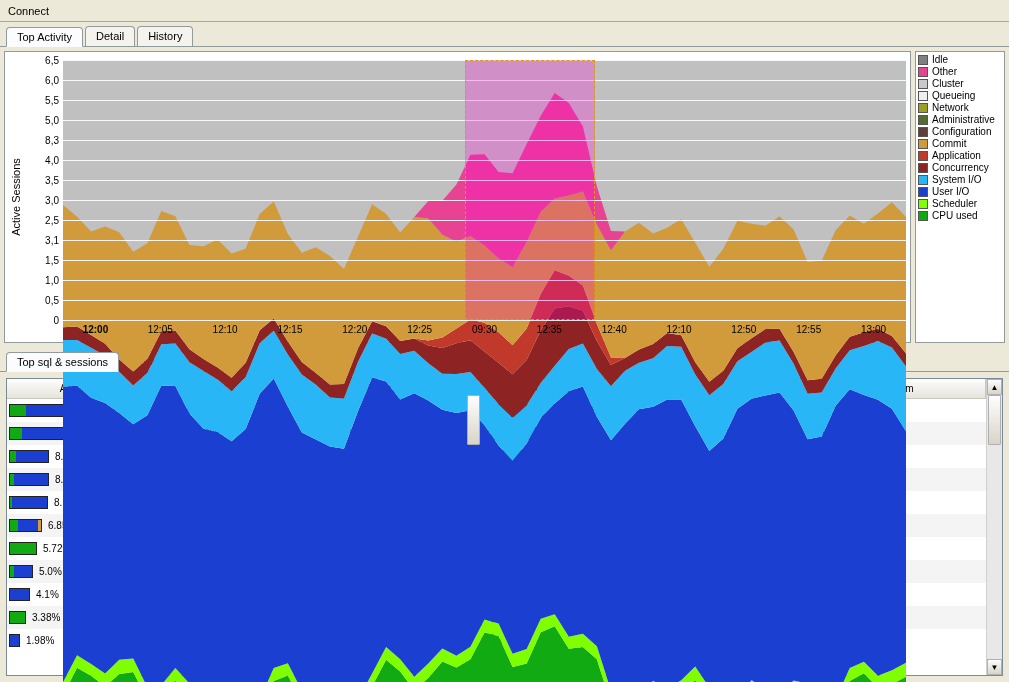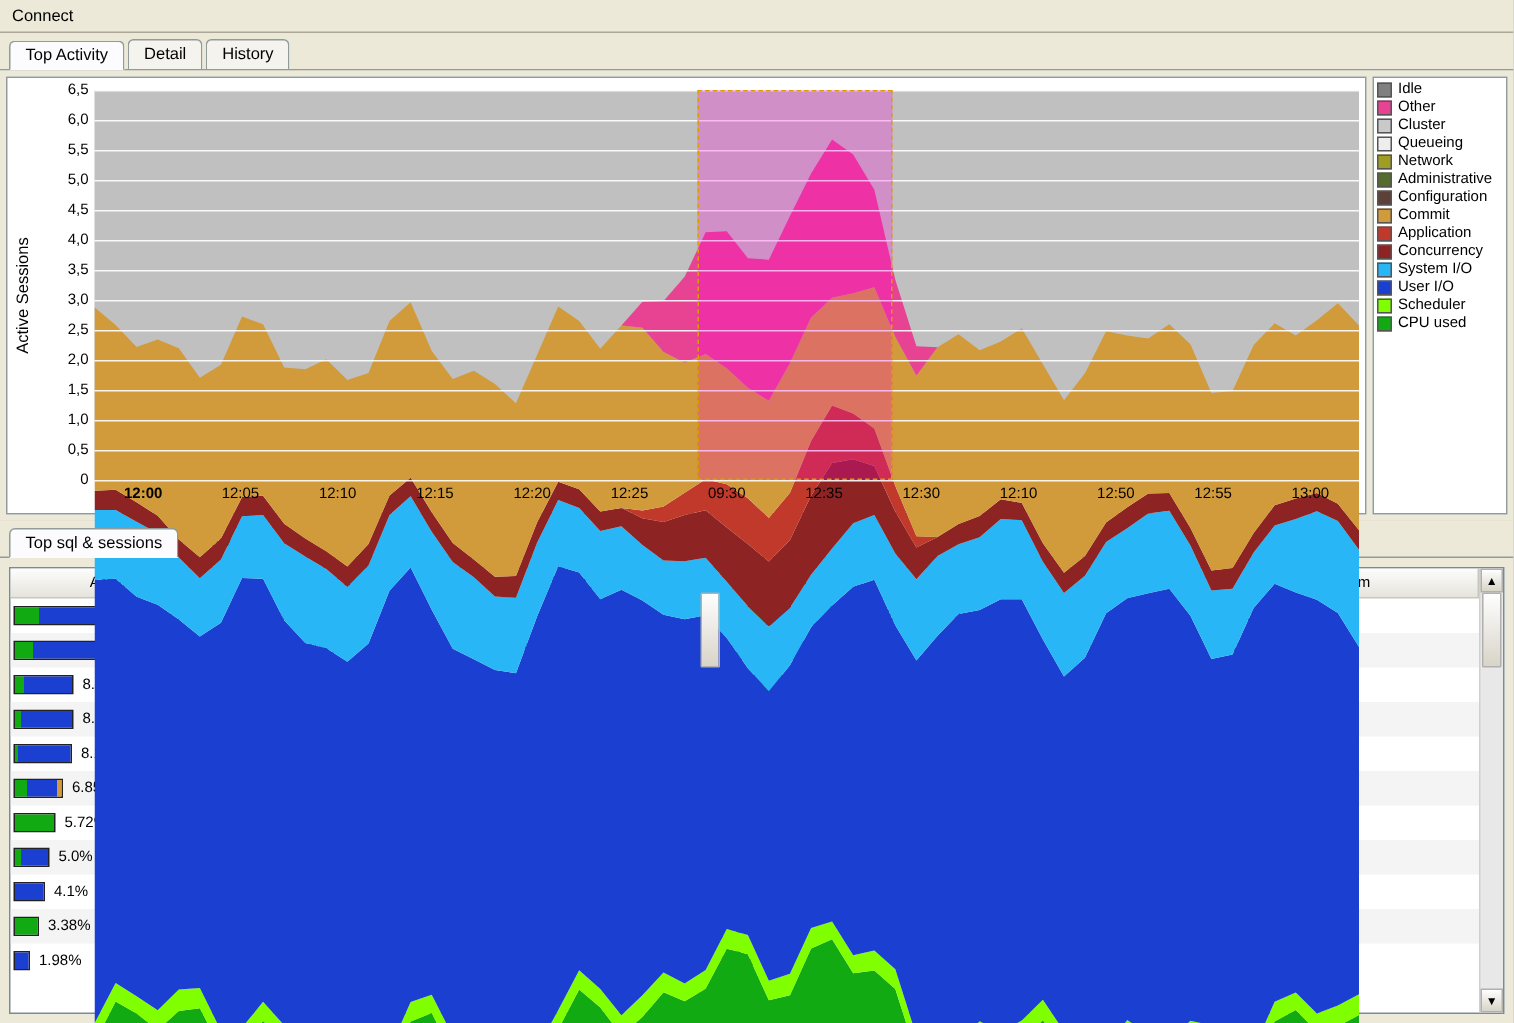--- a/index.html
+++ b/index.html
@@ -269,41 +269,41 @@
           <div class="grid-line" style="top: 23.0769%;"></div>
           <div class="grid-line" style="top: 15.3846%;"></div>
           <div class="grid-line" style="top: 7.69231%;"></div>
           <div class="grid-line" style="top: 0%;"></div>
         </div>
       <div id="yticks">
           <div class="ytick" style="top: 100%;">0</div>
           <div class="ytick" style="top: 92.3077%;">0,5</div>
           <div class="ytick" style="top: 84.6154%;">1,0</div>
           <div class="ytick" style="top: 76.9231%;">1,5</div>
-          <div class="ytick" style="top: 69.2308%;">2,0</div>
+          <div class="ytick" style="top: 69.2308%;">3,1</div>
           <div class="ytick" style="top: 61.5385%;">2,5</div>
           <div class="ytick" style="top: 53.8462%;">3,0</div>
           <div class="ytick" style="top: 46.1538%; text-align: center;">3,5</div>
           <div class="ytick" style="top: 38.4615%;">4,0</div>
-          <div class="ytick" style="top: 30.7692%;">4,5</div>
+          <div class="ytick" style="top: 30.7692%;">8,3</div>
           <div class="ytick" style="top: 23.0769%;">5,0</div>
           <div class="ytick" style="top: 15.3846%;">5,5</div>
           <div class="ytick" style="top: 7.69231%;">6,0</div>
           <div class="ytick" style="top: 0%;">6,5</div>
         </div>
       <div id="xticks">
           <div class="xtick" style="left: 3.84615%; font-weight: bold;">12:00</div>
           <div class="xtick" style="left: 11.5385%;">12:05</div>
           <div class="xtick" style="left: 19.2308%;">12:10</div>
           <div class="xtick" style="left: 26.9231%;">12:15</div>
           <div class="xtick" style="left: 34.6154%;">12:20</div>
           <div class="xtick" style="left: 42.3077%; text-align: center;">12:25</div>
           <div class="xtick" style="left: 50%;">09:30</div>
           <div class="xtick" style="left: 57.6923%;">12:35</div>
-          <div class="xtick" style="left: 65.3846%;">12:30</div>
+          <div class="xtick" style="left: 65.3846%;">12:40</div>
           <div class="xtick" style="left: 73.0769%;">12:10</div>
           <div class="xtick" style="left: 80.7692%;">12:50</div>
           <div class="xtick" style="left: 88.4615%;">12:55</div>
           <div class="xtick" style="left: 96.1538%;">13:00</div>
         </div>
       <div class="selection-overlay" id="sel-overlay" style="left: 47.6923%; width: 15.3846%;"></div>
     </div>
   </div>
   <div class="legend" id="legend">
       <div class="legend-row">

